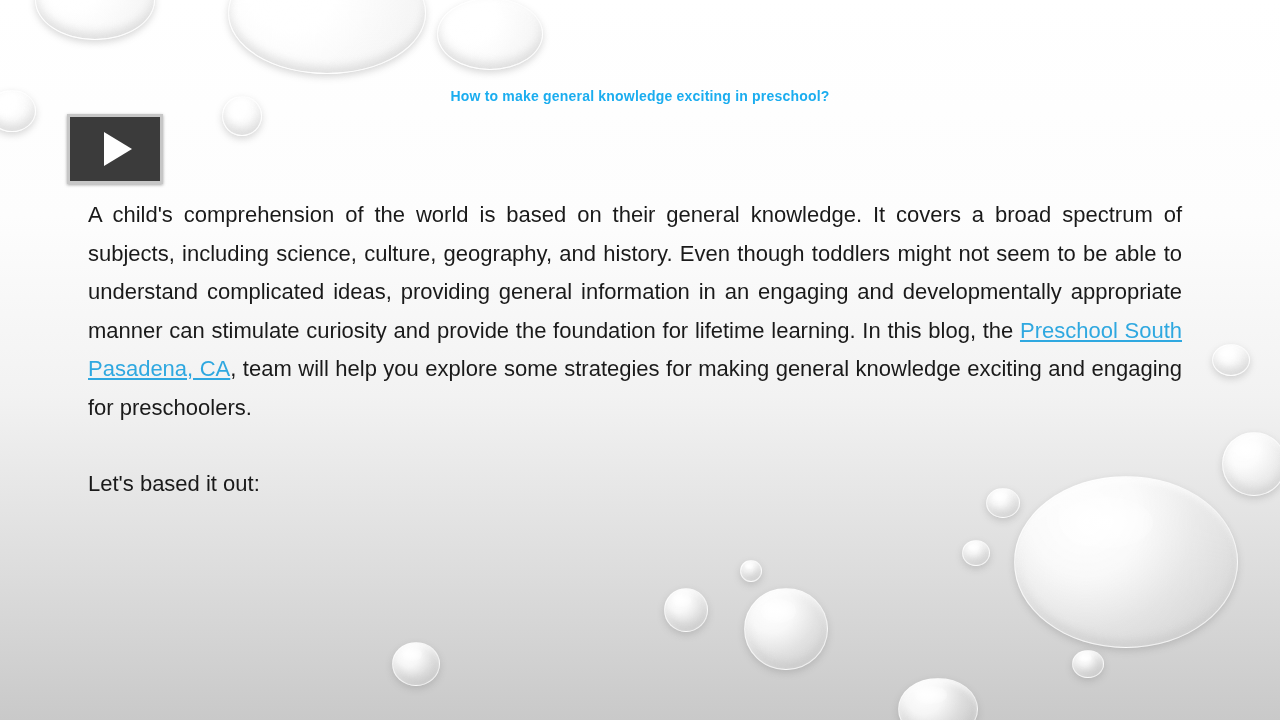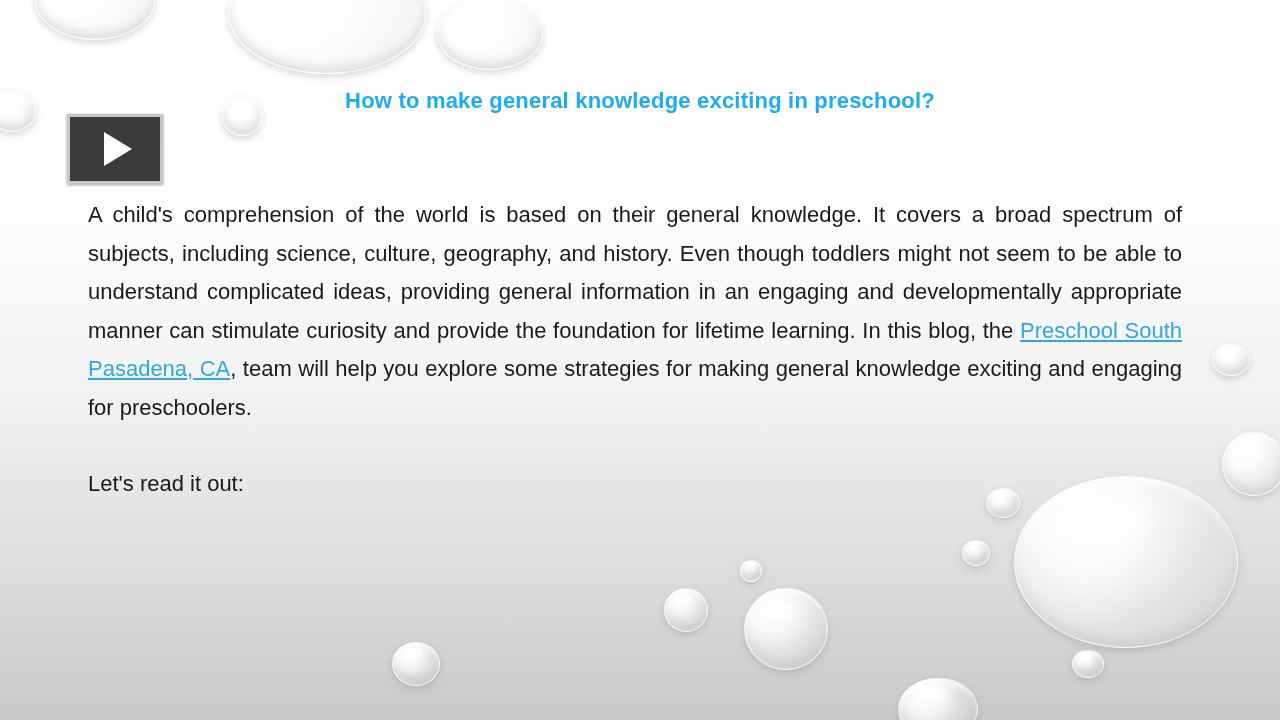--- a/index.html
+++ b/index.html
@@ -48,21 +48,21 @@
     background: radial-gradient(ellipse at center, rgba(255,255,255,0.95) 0%, rgba(255,255,255,0.25) 70%, rgba(255,255,255,0) 100%);
   }
 
   
   .title {
     position: absolute;
     left: 0;
     top: 88px;
     width: 1280px;
     text-align: center;
-    font-size: 22px;
+    font-size: 14px;
     font-weight: bold;
     color: #1badef;
     letter-spacing: 0.2px;
     z-index: 5;
   }
 
   
   .video-thumb {
     position: absolute;
     left: 67px;
@@ -142,16 +142,16 @@
   </div>
 
   <div class="title">How to make general knowledge exciting in preschool?</div>
 
   <div class="video-thumb">
     <div class="play-triangle"></div>
   </div>
 
   <div class="body-text">
     <p class="para-1"><span>A child's comprehension of the world is based on their general knowledge. It covers a broad spectrum of subjects, including science, culture, geography, and history. Even though toddlers might not seem to be able to understand complicated ideas, providing general information in an engaging and developmentally appropriate manner can stimulate curiosity and provide the foundation for lifetime learning. In this blog, the </span><a class="link" href="#">Preschool South Pasadena, CA</a><span>, team will help you explore some strategies for making general knowledge exciting and engaging for preschoolers.</span></p>
-    <p class="closing">Let's read it out:</p>
+    <p class="closing">Let's based it out:</p>
   </div>
 
 </div>
 
 </body></html>

